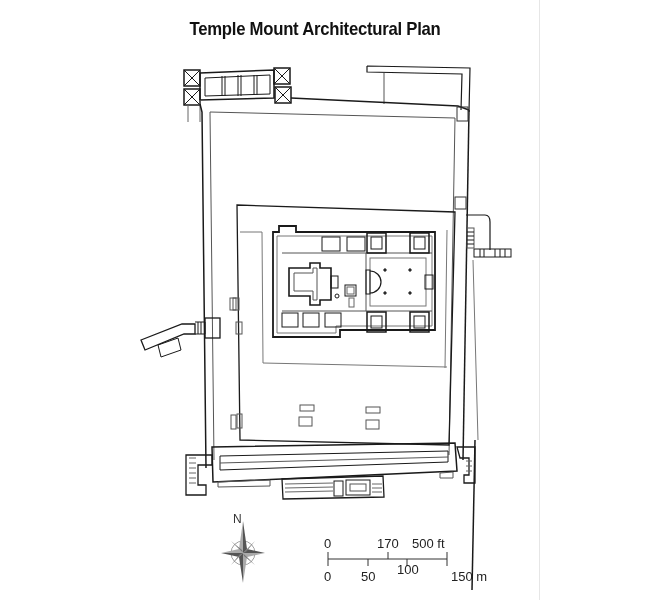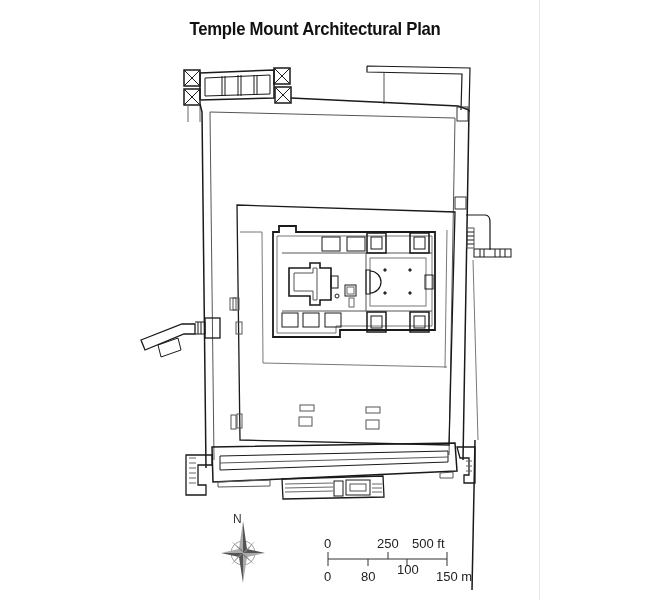--- a/index.html
+++ b/index.html
@@ -199,19 +199,19 @@
     <line x1="388" y1="552" x2="388" y2="559"></line>
     <line x1="447" y1="552" x2="447" y2="566"></line>
     <line x1="368" y1="559" x2="368" y2="566"></line>
     <line x1="407" y1="559" x2="407" y2="566"></line>
   </g>
 </svg>
 
 <div class="compass-n">N</div>
 
 <div class="scale-label" style="left:324px; top:536px;">0</div>
-<div class="scale-label" style="left:377px; top:536px;">250</div>
+<div class="scale-label" style="left:377px; top:536px;">170</div>
 <div class="scale-label" style="left:412px; top:536px;">500 ft</div>
 
 <div class="scale-label" style="left:324px; top:569px;">0</div>
-<div class="scale-label" style="left:361px; top:569px;">80</div>
+<div class="scale-label" style="left:361px; top:569px;">50</div>
 <div class="scale-label" style="left:397px; top:562px;">100</div>
-<div class="scale-label" style="left:436px; top:569px;">150 m</div>
+<div class="scale-label" style="left:451px; top:569px;">150 m</div>
 
 </body></html>

